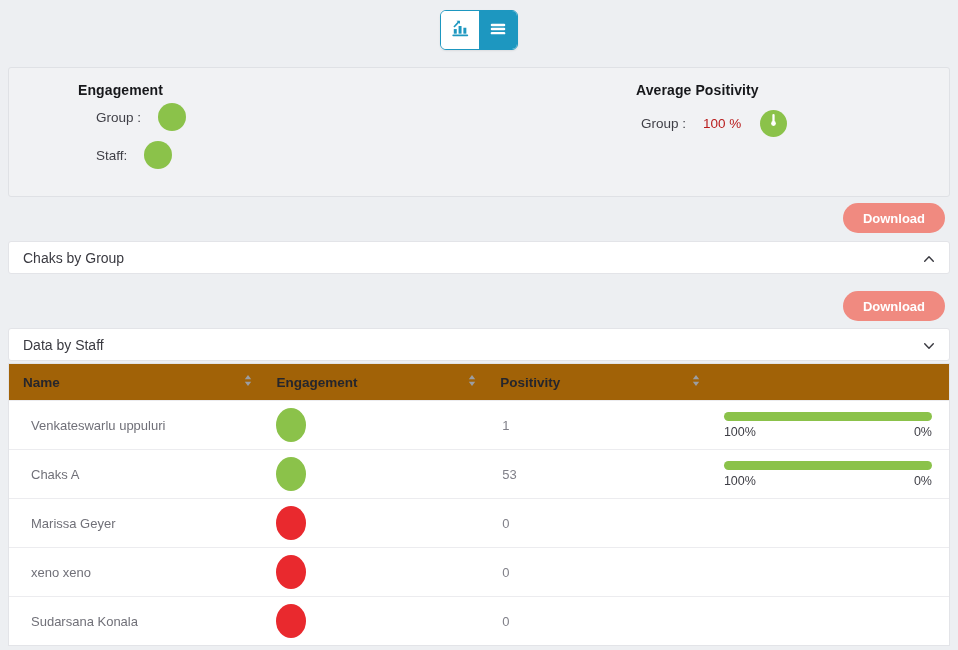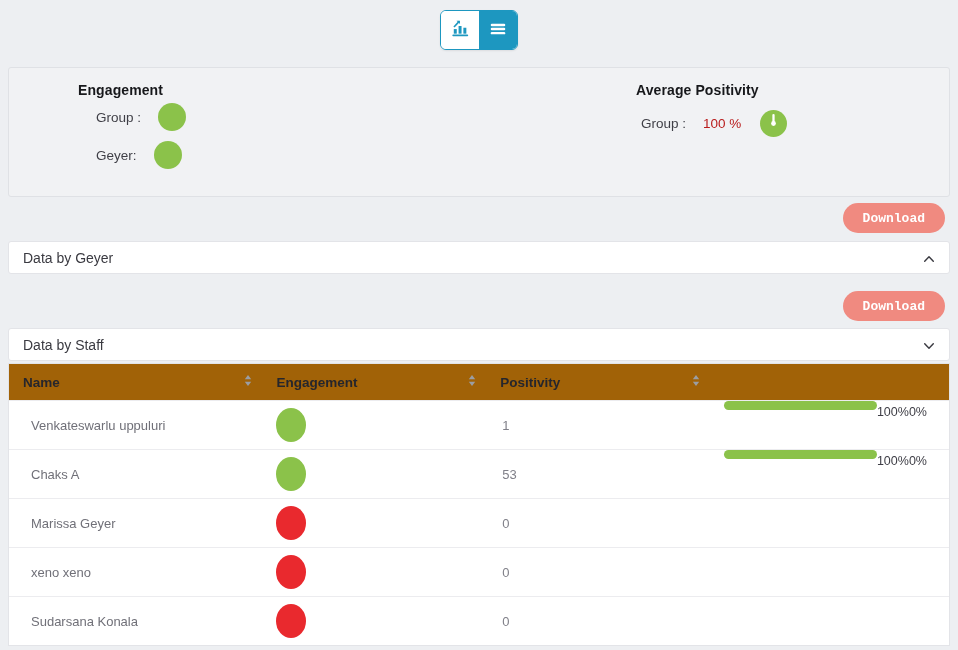--- a/index.html
+++ b/index.html
@@ -49,21 +49,21 @@
 
   .gauge { display:inline-flex; margin-left:2px; }
 
   
   .dl-row { text-align:right; padding-right:13px; }
   .dl-row-1 { margin-top:6px; }
   .dl-row-2 { margin-top:17px; }
   .download-btn {
     height:30px; min-width:100px; padding:0 20px; border:none;
     border-radius:17px; background:#f08a80; color:#ffffff;
-    font-family:Liberation Mono, monospace; font-size:13px; font-weight:700;
+    font-family:Liberation Sans, sans-serif; font-size:13px; font-weight:700;
     cursor:pointer;
   }
 
   
   .panel {
     margin:8px 8px 0; height:33px; background:#ffffff;
     border:1px solid #e3e4e8; border-radius:3px;
     display:flex; align-items:center; justify-content:space-between;
     padding:0 14px; cursor:pointer;
   }
@@ -84,21 +84,21 @@
     display:flex; align-items:center; justify-content:space-between;
     font-size:13.5px; font-weight:600; color:#26262c;
     padding-left:8px; padding-right:16px; cursor:pointer; height:100%;
   }
   .th-first { padding-left:14px; }
   .trow { height:49px; border-top:1px solid #ececef; }
   .td { height:100%; display:flex; align-items:center; }
   .td-name { padding-left:22px; font-size:13px; color:#707078; }
   .td-eng  { padding-left:8px; }
   .td-num  { padding-left:10px; font-size:13px; color:#808089; }
-  .td-pos  { padding-left:8px; padding-right:22px; justify-content:center; align-items:stretch; }
+  .td-pos  { padding-left:8px; padding-right:17px; flex-direction:column; justify-content:center; align-items:stretch; }
   .pbar-fill { height:9px; width:100%; background:#8bc24a; border-radius:5px; }
   .pbar-labels { display:flex; justify-content:space-between; font-size:12.5px; color:#3e3e46; margin-top:4px; }
 </style>
 </head>
 <body>
 
 <div class="app">
 
   <div class="toolbar">
     <div class="toggle-group">
@@ -127,21 +127,21 @@
   </div>
 
   <div class="summary">
     <div class="sum-col col-eng">
       <div class="sum-title">Engagement</div>
       <div class="sum-row">
         <span class="sum-label">Group :</span>
         <span class="dot dot-lg" data-color="green"></span>
       </div>
       <div class="sum-row">
-        <span class="sum-label">Geyer:</span>
+        <span class="sum-label">Staff:</span>
         <span class="dot dot-lg" data-color="green"></span>
       </div>
     </div>
 
 
     <div class="sum-col col-pos">
       <div class="sum-title">Average Positivity</div>
       <div class="sum-row">
         <span class="sum-label">Group :</span>
         <span class="pos-value">100 %</span>
@@ -154,21 +154,21 @@
         </span>
       </div>
     </div>
   </div>
 
   <div class="dl-row dl-row-1">
     <button class="download-btn">Download</button>
   </div>
 
   <div class="panel">
-    <span class="panel-title">Data by Geyer</span>
+    <span class="panel-title">Chaks by Group</span>
     <span>
       <svg width="12" height="8" viewBox="0 0 14 9">
         <path d="M2 7 L7 2 L12 7" stroke="#3a3a41" stroke-width="1.7" fill="none" stroke-linecap="round" stroke-linejoin="round"></path>
       </svg>
     </span>
   </div>
 
   <div class="dl-row dl-row-2">
     <button class="download-btn">Download</button>
   </div>

